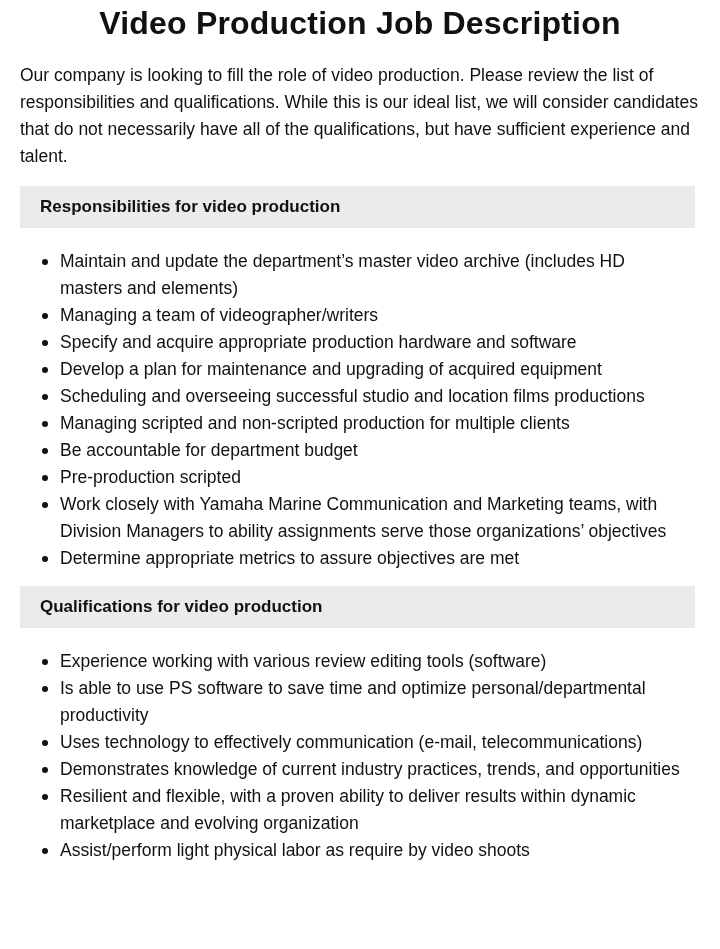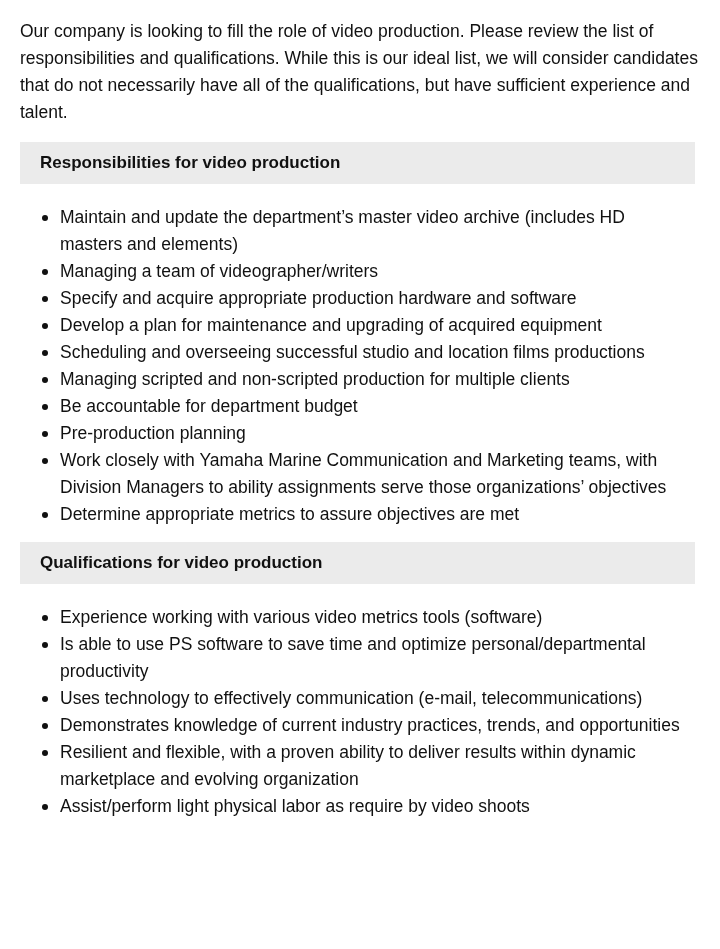--- a/index.html
+++ b/index.html
@@ -71,45 +71,46 @@
       width: 6px;
       height: 6px;
       border-radius: 50%;
       background: #111111;
     }
   </style>
 </head>
 <body>
 
 <div class="page">
+  <h1 class="title">Video Production Job Description</h1>
 
   <p class="intro">Our company is looking to fill the role of video production. Please review the list of responsibilities and qualifications. While this is our ideal list, we will consider candidates that do not necessarily have all of the qualifications, but have sufficient experience and talent.</p>
 
   <div class="section-header first">
     <span>Responsibilities for video production</span>
   </div>
 
   <ul class="bullet-list">
     <li class="bullet-item"><span class="bullet-dot"></span><span>Maintain and update the department’s master video archive (includes HD masters and elements)</span></li>
     <li class="bullet-item"><span class="bullet-dot"></span><span>Managing a team of videographer/writers</span></li>
     <li class="bullet-item"><span class="bullet-dot"></span><span>Specify and acquire appropriate production hardware and software</span></li>
     <li class="bullet-item"><span class="bullet-dot"></span><span>Develop a plan for maintenance and upgrading of acquired equipment</span></li>
     <li class="bullet-item"><span class="bullet-dot"></span><span>Scheduling and overseeing successful studio and location films productions</span></li>
     <li class="bullet-item"><span class="bullet-dot"></span><span>Managing scripted and non-scripted production for multiple clients</span></li>
     <li class="bullet-item"><span class="bullet-dot"></span><span>Be accountable for department budget</span></li>
-    <li class="bullet-item"><span class="bullet-dot"></span><span>Pre-production planning</span></li>
+    <li class="bullet-item"><span class="bullet-dot"></span><span>Pre-production scripted</span></li>
     <li class="bullet-item"><span class="bullet-dot"></span><span>Work closely with Yamaha Marine Communication and Marketing teams, with Division Managers to ability assignments serve those organizations’ objectives</span></li>
     <li class="bullet-item"><span class="bullet-dot"></span><span>Determine appropriate metrics to assure objectives are met</span></li>
   </ul>
 
   <div class="section-header">
     <span>Qualifications for video production</span>
   </div>
 
   <ul class="bullet-list second">
-    <li class="bullet-item"><span class="bullet-dot"></span><span>Experience working with various video metrics tools (software)</span></li>
+    <li class="bullet-item"><span class="bullet-dot"></span><span>Experience working with various review editing tools (software)</span></li>
     <li class="bullet-item"><span class="bullet-dot"></span><span>Is able to use PS software to save time and optimize personal/departmental productivity</span></li>
     <li class="bullet-item"><span class="bullet-dot"></span><span>Uses technology to effectively communication (e-mail, telecommunications)</span></li>
     <li class="bullet-item"><span class="bullet-dot"></span><span>Demonstrates knowledge of current industry practices, trends, and opportunities</span></li>
     <li class="bullet-item"><span class="bullet-dot"></span><span>Resilient and flexible, with a proven ability to deliver results within dynamic marketplace and evolving organization</span></li>
     <li class="bullet-item"><span class="bullet-dot"></span><span>Assist/perform light physical labor as require by video shoots</span></li>
   </ul>
 </div>
 
 </body></html>

